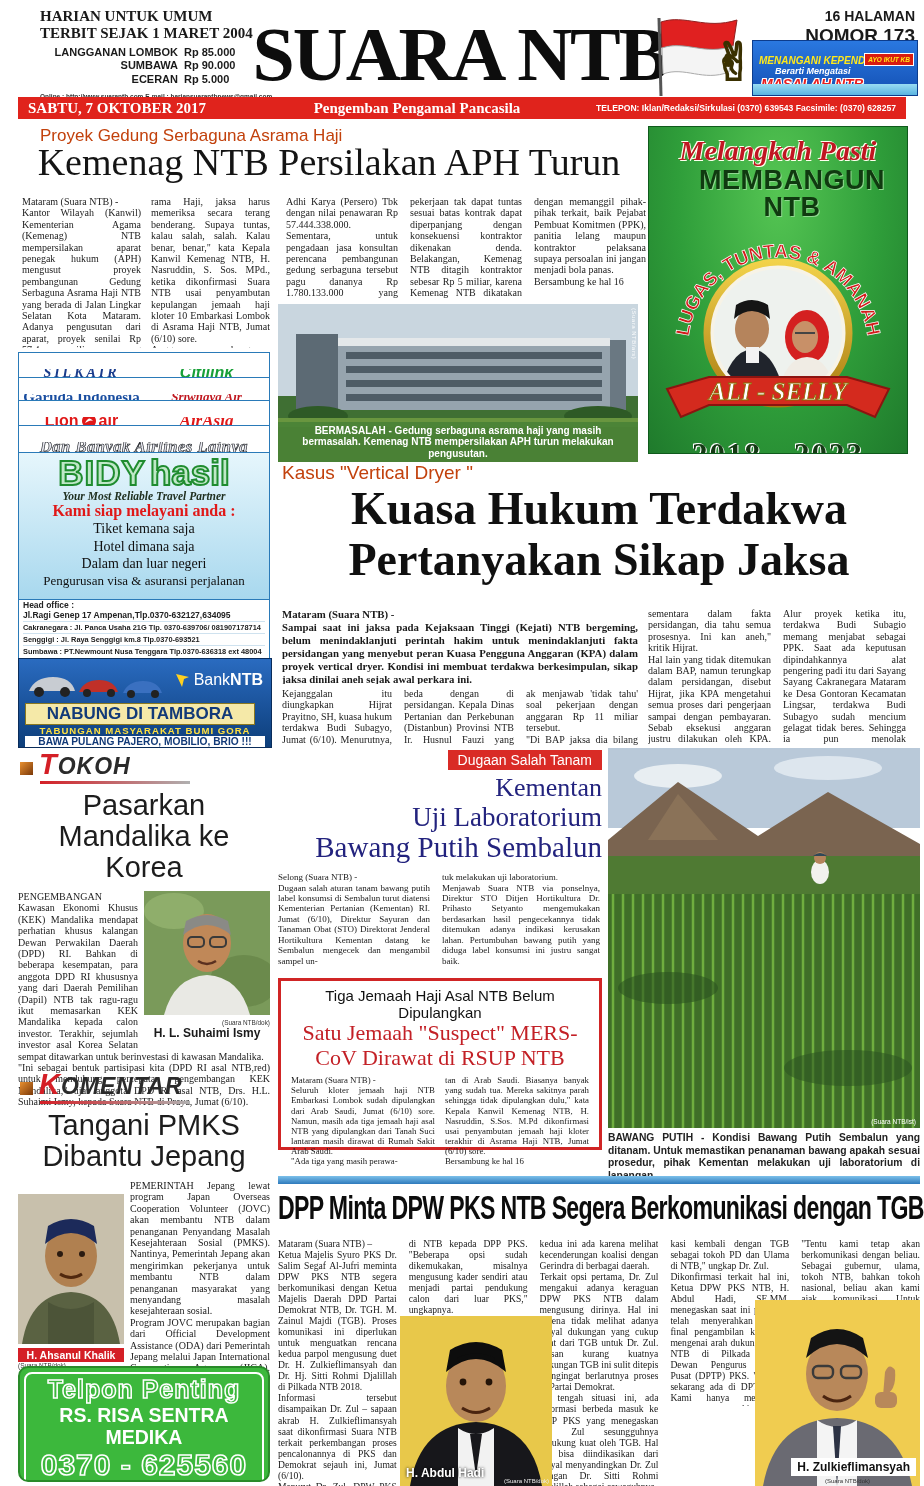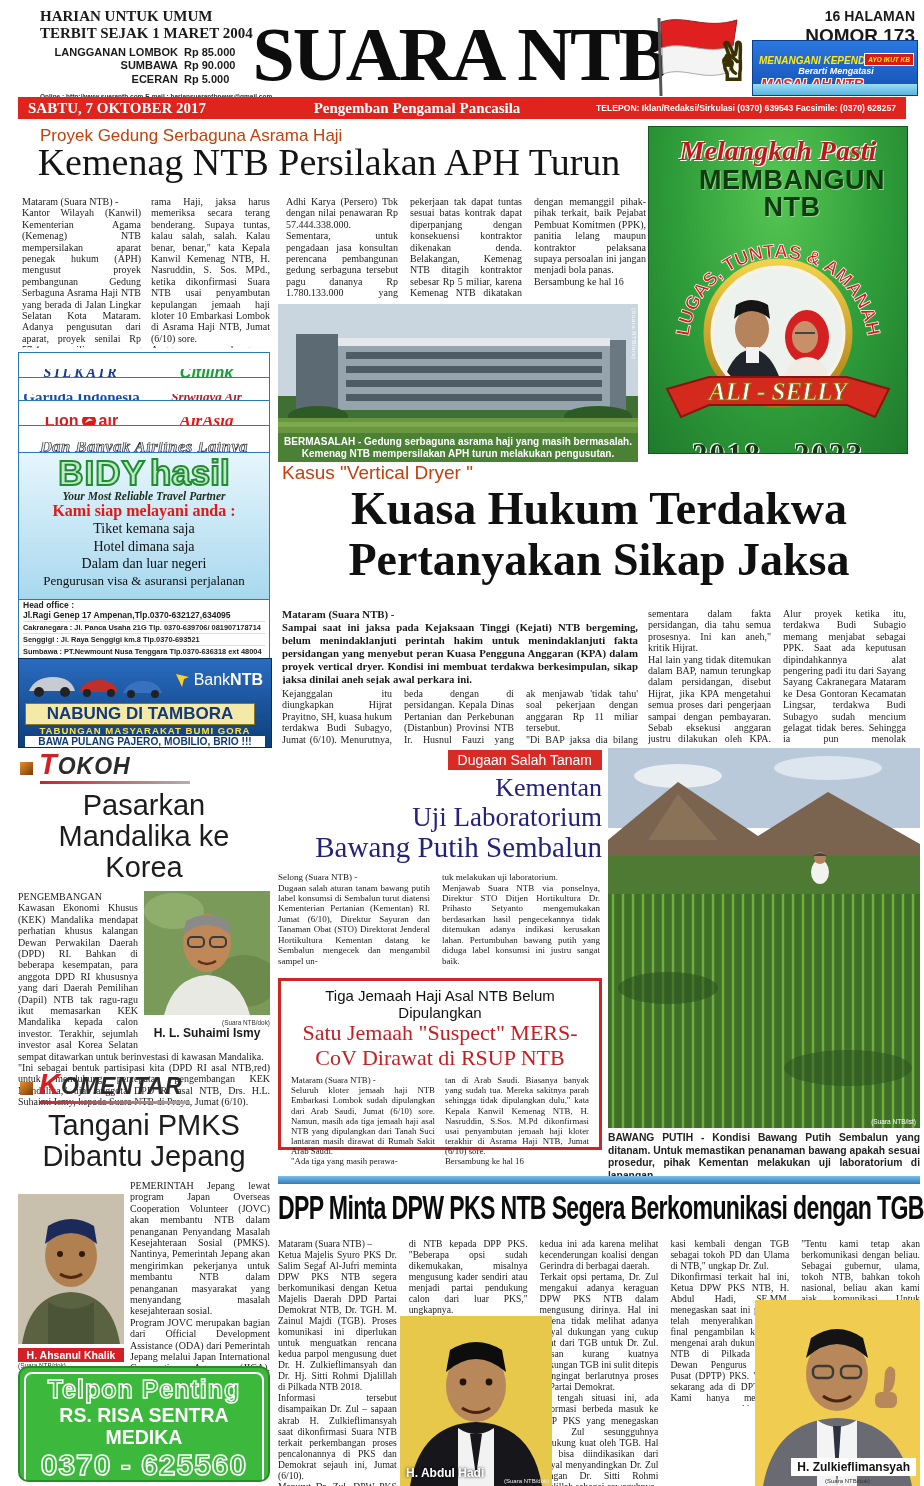--- a/index.html
+++ b/index.html
@@ -13,21 +13,21 @@
   
   .mast-tag{font-weight:bold;font-size:15px;line-height:1.15;}
   .price-row{display:flex;font-family:"Liberation Sans",sans-serif;font-weight:bold;font-size:11px;line-height:1.25;}
   .price-row .pl{width:138px;text-align:right;padding-right:6px;}
   .online-line{font-size:6.5px;font-family:"Liberation Sans",sans-serif;font-weight:bold;color:#333;}
   .mast-title{font-weight:bold;font-size:76px;letter-spacing:-2px;line-height:1;text-align:center;color:#0d0d0d;}
   .edition{font-family:"Liberation Sans",sans-serif;font-weight:bold;text-align:right;line-height:1.2;}
   .kb-ad{background:linear-gradient(#2a78e0,#1450b4);border:1px solid #0c3c8c;color:#fff;
          font-family:"Liberation Sans",sans-serif;overflow:hidden;}
   .kb1{color:#ffe81a;font-style:italic;font-weight:bold;font-size:10px;line-height:1.1;padding:14px 4px 0 6px;}
-  .kb2{font-style:italic;font-weight:bold;font-size:9px;padding-left:2px;text-align:center;}
+  .kb2{font-style:italic;font-weight:bold;font-size:9px;padding-left:22px;}
   .kb3{color:#e82020;font-style:italic;font-weight:bold;font-size:14px;padding-left:8px;
        text-shadow:-1px -1px 0 #fff,1px -1px 0 #fff,-1px 1px 0 #fff,1px 1px 0 #fff;}
   .kb-badge{position:absolute;right:3px;top:12px;background:#d81c10;border:1px solid #fff;color:#ffe81a;
             font-size:6.5px;font-weight:bold;font-style:italic;padding:2px 3px;line-height:1.1;text-align:center;}
   .kb-beach{position:absolute;bottom:0;left:0;right:0;height:11px;background:linear-gradient(#9adcf2,#5ab4e0);}
   .hand-glyph{font-family:"DejaVu Sans",sans-serif;font-size:52px;color:#ffd817;
               -webkit-text-stroke:2px #3a3000;line-height:1;}
   .datebar{background:#e0231c;color:#fff;display:flex;align-items:center;padding:0 10px;}
   .datebar .d1{font-weight:bold;font-size:15px;flex:0 0 240px;}
   .datebar .d2{font-weight:bold;font-size:15px;flex:1;text-align:center;}
@@ -37,21 +37,21 @@
   .kicker{color:#c2410c;font-family:"Liberation Sans",sans-serif;font-size:17px;}
   .lead-headline{font-size:38px;line-height:1.05;text-align:center;color:#141414;}
   .npbody{font-size:10px;line-height:1.14;color:#222;}
   .colset{display:flex;}
   .bold-lead{font-weight:bold;font-size:10.8px;line-height:1.2;}
   .vd-head{font-weight:bold;font-size:46px;line-height:1.1;text-align:center;color:#101010;}
 
   
   .photo-cap{position:absolute;left:0;right:0;bottom:0;background:rgba(70,126,52,.88);color:#fff;
              font-family:"Liberation Sans",sans-serif;font-weight:bold;font-size:10px;line-height:1.15;
-             text-align:center;padding:3px 4px;}
+             text-align:center;padding:3px 16px;}
   .vcredit{position:absolute;right:1px;top:4px;color:#fff;font-size:6px;font-family:"Liberation Sans",sans-serif;
            writing-mode:vertical-rl;letter-spacing:.5px;opacity:.9;}
   .cap-name{font-family:"Liberation Sans",sans-serif;font-weight:bold;font-size:12px;text-align:center;}
   .cap-credit{font-family:"Liberation Sans",sans-serif;font-size:6.4px;text-align:right;color:#333;}
 
   
   .sec-head{display:flex;align-items:flex-end;}
   .sec-sq{width:13px;height:13px;margin:0 6px 4px 2px;background:linear-gradient(135deg,#e89030,#7a3808);}
   .sec-title{font-family:"Liberation Sans",sans-serif;font-style:italic;font-weight:bold;font-size:23px;
              letter-spacing:1px;color:#2b2b2b;line-height:1;}

